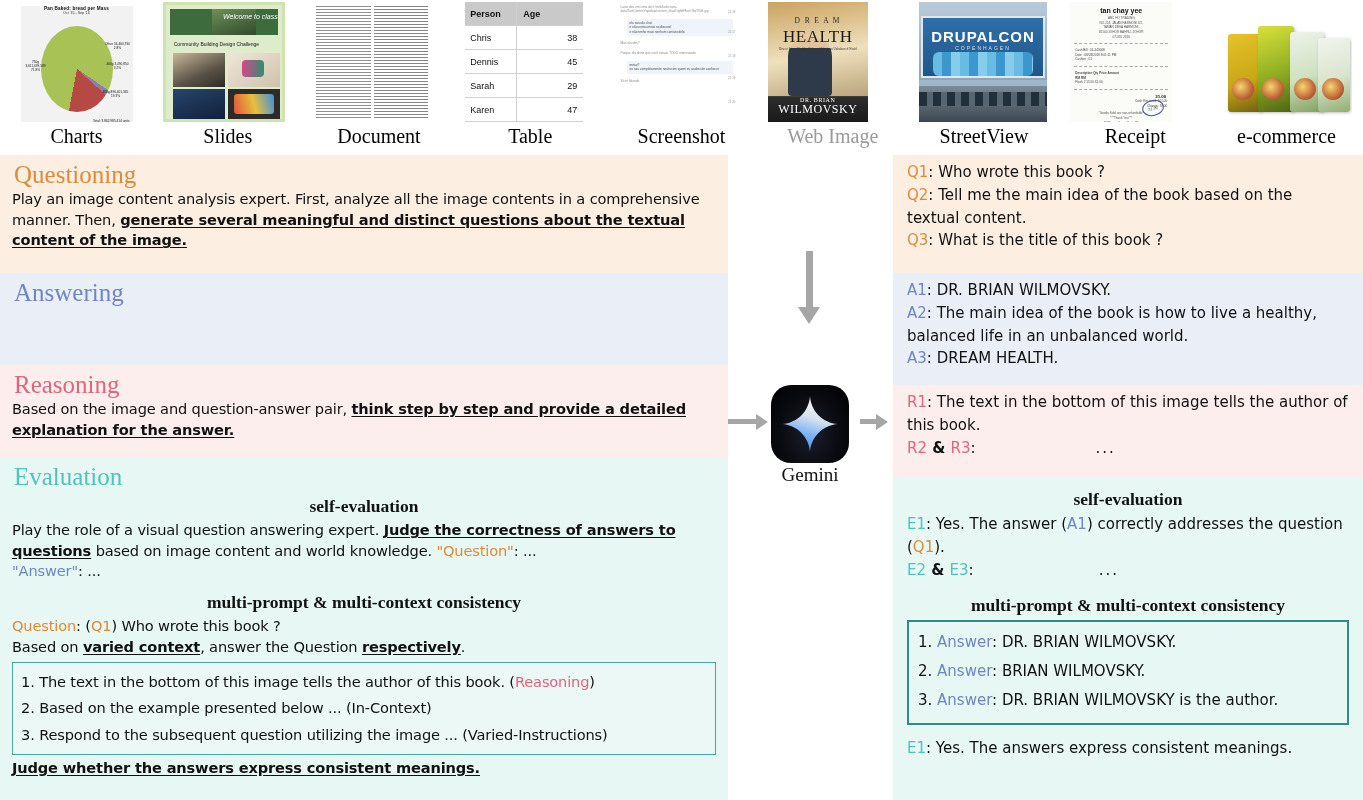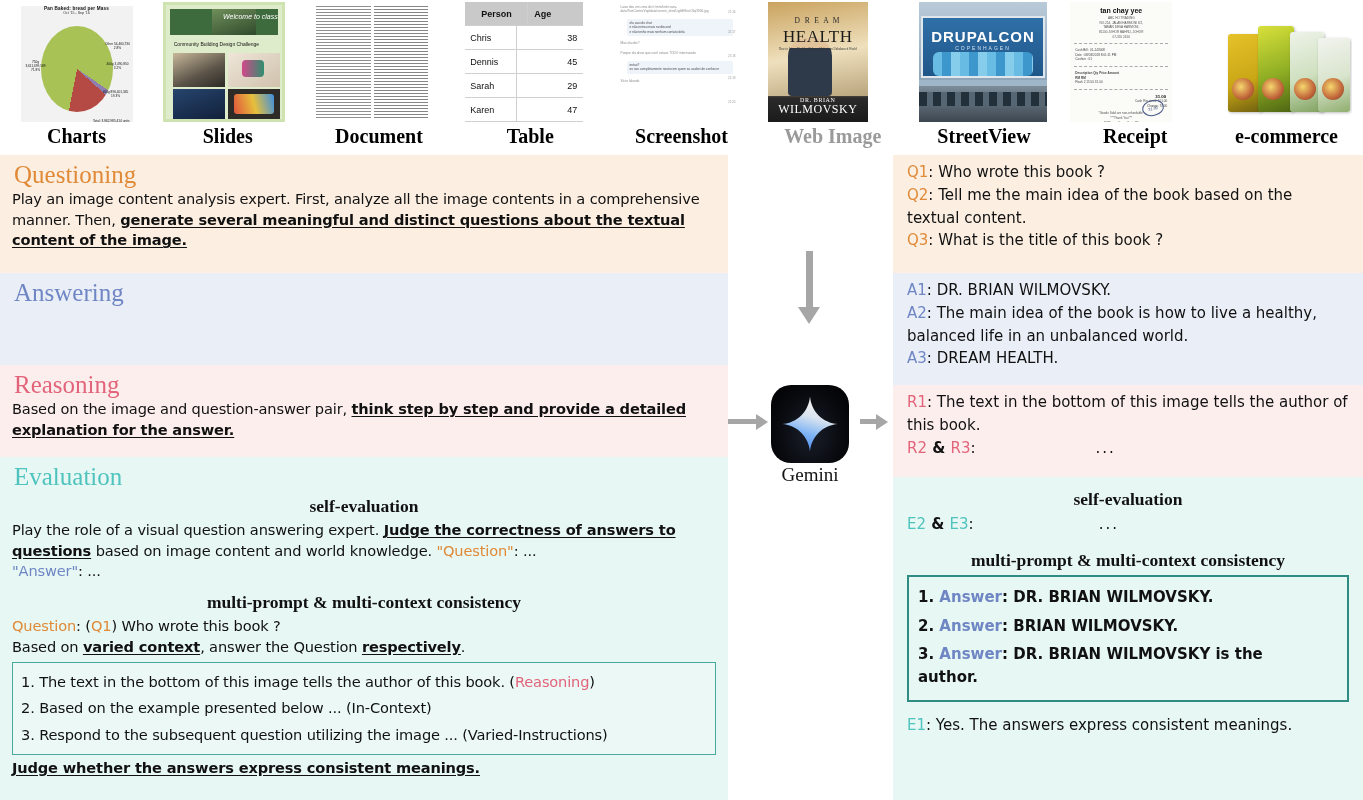--- a/index.html
+++ b/index.html
@@ -31,21 +31,20 @@
     overflow: hidden;
     position: relative;
     background: #fff;
   }
   .thumb-label {
     font-family: "Liberation Serif", serif;
     font-size: 20px;
     color: #000;
     margin-top: 3px;
     white-space: nowrap;
-    font-weight: bold;
   }
   .thumb-label.muted { color: #9a9a9a; }
 
   
   .tn-chart { background: #f2f2f2; width: 112px; height: 120px; margin: 0 auto; position: relative; }
   .tn-chart .ttl { font-size: 4.6px; font-weight: bold; text-align: center; margin-top: 4px; color:#111; letter-spacing:.2px;}
   .tn-chart .sub { font-size: 3.6px; text-align: center; color:#333; }
   .tn-pie {
     position: absolute; left: 20px; top: 20px; width: 72px; height: 86px;
     border-radius: 50%;
@@ -75,21 +74,21 @@
   .tn-slide .p1 { position:absolute; left:7px; top:48px; width:52px; height:34px; background:linear-gradient(155deg,#c8b89a,#5b5348 60%,#2c2a26);}
   .tn-slide .p2 { position:absolute; left:62px; top:48px; width:52px; height:34px; background:linear-gradient(145deg,#efe6d8,#cfc2ad);}
   .tn-slide .p2 .blob{position:absolute;left:14px;top:7px;width:22px;height:17px;background:linear-gradient(90deg,#d2488a,#2f8f6f);border-radius:4px;}
   .tn-slide .p3 { position:absolute; left:7px; top:84px; width:52px; height:30px; background:linear-gradient(160deg,#27456e,#11203a);}
   .tn-slide .p4 { position:absolute; left:62px; top:84px; width:52px; height:30px; background:#2d2a28;}
   .tn-slide .p4 .b{position:absolute;left:6px;top:5px;width:40px;height:20px;background:linear-gradient(75deg,#e0543c,#e7bf3c,#3c8fe0);border-radius:3px;}
 
   
   .tn-table { width:118px; height:120px; background:#fff; display:flex; flex-direction:column;}
   .tn-table .r { display:flex; flex:1; border-bottom:1px solid #cfcfcf;}
-  .tn-table .r.head { background:#c9c9c9; font-weight:bold;padding-left:11px;}
+  .tn-table .r.head { background:#c9c9c9; font-weight:bold;}
   .tn-table .c1 { flex: 0 0 52px; padding-left:5px; display:flex; align-items:center; font-size:9px; color:#111; border-right:1px solid #cfcfcf;}
   .tn-table .c2 { flex:1; padding-right:6px; display:flex; align-items:center; justify-content:flex-end; font-size:9px; color:#111;}
   .tn-table .r.head .c2 { justify-content:flex-start; padding-left:6px;}
 
   
   .tn-shot { width:122px; height:120px; background:#fff; position:relative; overflow:hidden; font-size:3.2px; color:#555;}
   .tn-shot .head { padding:3px 4px; line-height:1.35; color:#8a8a8a;}
   .tn-shot .bub { margin:2px 6px 2px 10px; background:#eef4fa; border-radius:2px; padding:2px 3px; line-height:1.4; color:#4a4a4a;}
   .tn-shot .t { position:absolute; right:3px; font-size:3px; color:#9a9a9a;}
 
@@ -227,21 +226,20 @@
   .r-sec { padding: 6px 14px 6px 14px; }
   .r-line {
     font-family: "DejaVu Sans", sans-serif;
     font-size: 15px; line-height: 1.52; color: #111;
   }
   .r-sec .r-line { margin: 0; }
   .ans-box {
     border: 2px solid #2f8c82;
     padding: 3px 20px 5px 9px;
     margin: 4px 0 8px 0;
-    font-weight: bold;
   }
   .ans-box .r-line { margin: 6px 0; }
   .dots { letter-spacing: 2px; }
 </style>
 </head>
 <body>
 
 <div id="page">
 
   <div id="thumb-strip">
@@ -544,20 +542,23 @@
         <span class="kw-r">R1</span><span>: </span><span>The text in the bottom of this image tells the author of this book.</span>
       </div>
       <div class="r-line">
         <span class="kw-r">R2</span><span style="font-weight:bold"> &amp; </span><span class="kw-r">R3</span><span>:</span><span class="dots" style="margin-left:120px;">...</span>
       </div>
     </div>
 
     <div class="sec-e r-sec" style="height:343px;">
       <div class="sub-head">self-evaluation</div>
 
+      <div class="r-line">
+        <span class="kw-e">E1</span><span>: Yes. The answer (</span><span class="kw-a">A1</span><span>) correctly addresses the question (</span><span class="kw-q">Q1</span><span>).</span>
+      </div>
 
       <div class="r-line">
         <span class="kw-e">E2</span><span style="font-weight:bold"> &amp; </span><span class="kw-e">E3</span><span>:</span><span class="dots" style="margin-left:125px;">...</span>
       </div>
 
       <div class="sub-head" style="margin-top:14px;">multi-prompt &amp; multi-context consistency</div>
 
       <div class="ans-box">
         <div class="r-line">
           <span>1. </span><span class="kw-a">Answer</span><span>: DR. BRIAN WILMOVSKY.</span>

